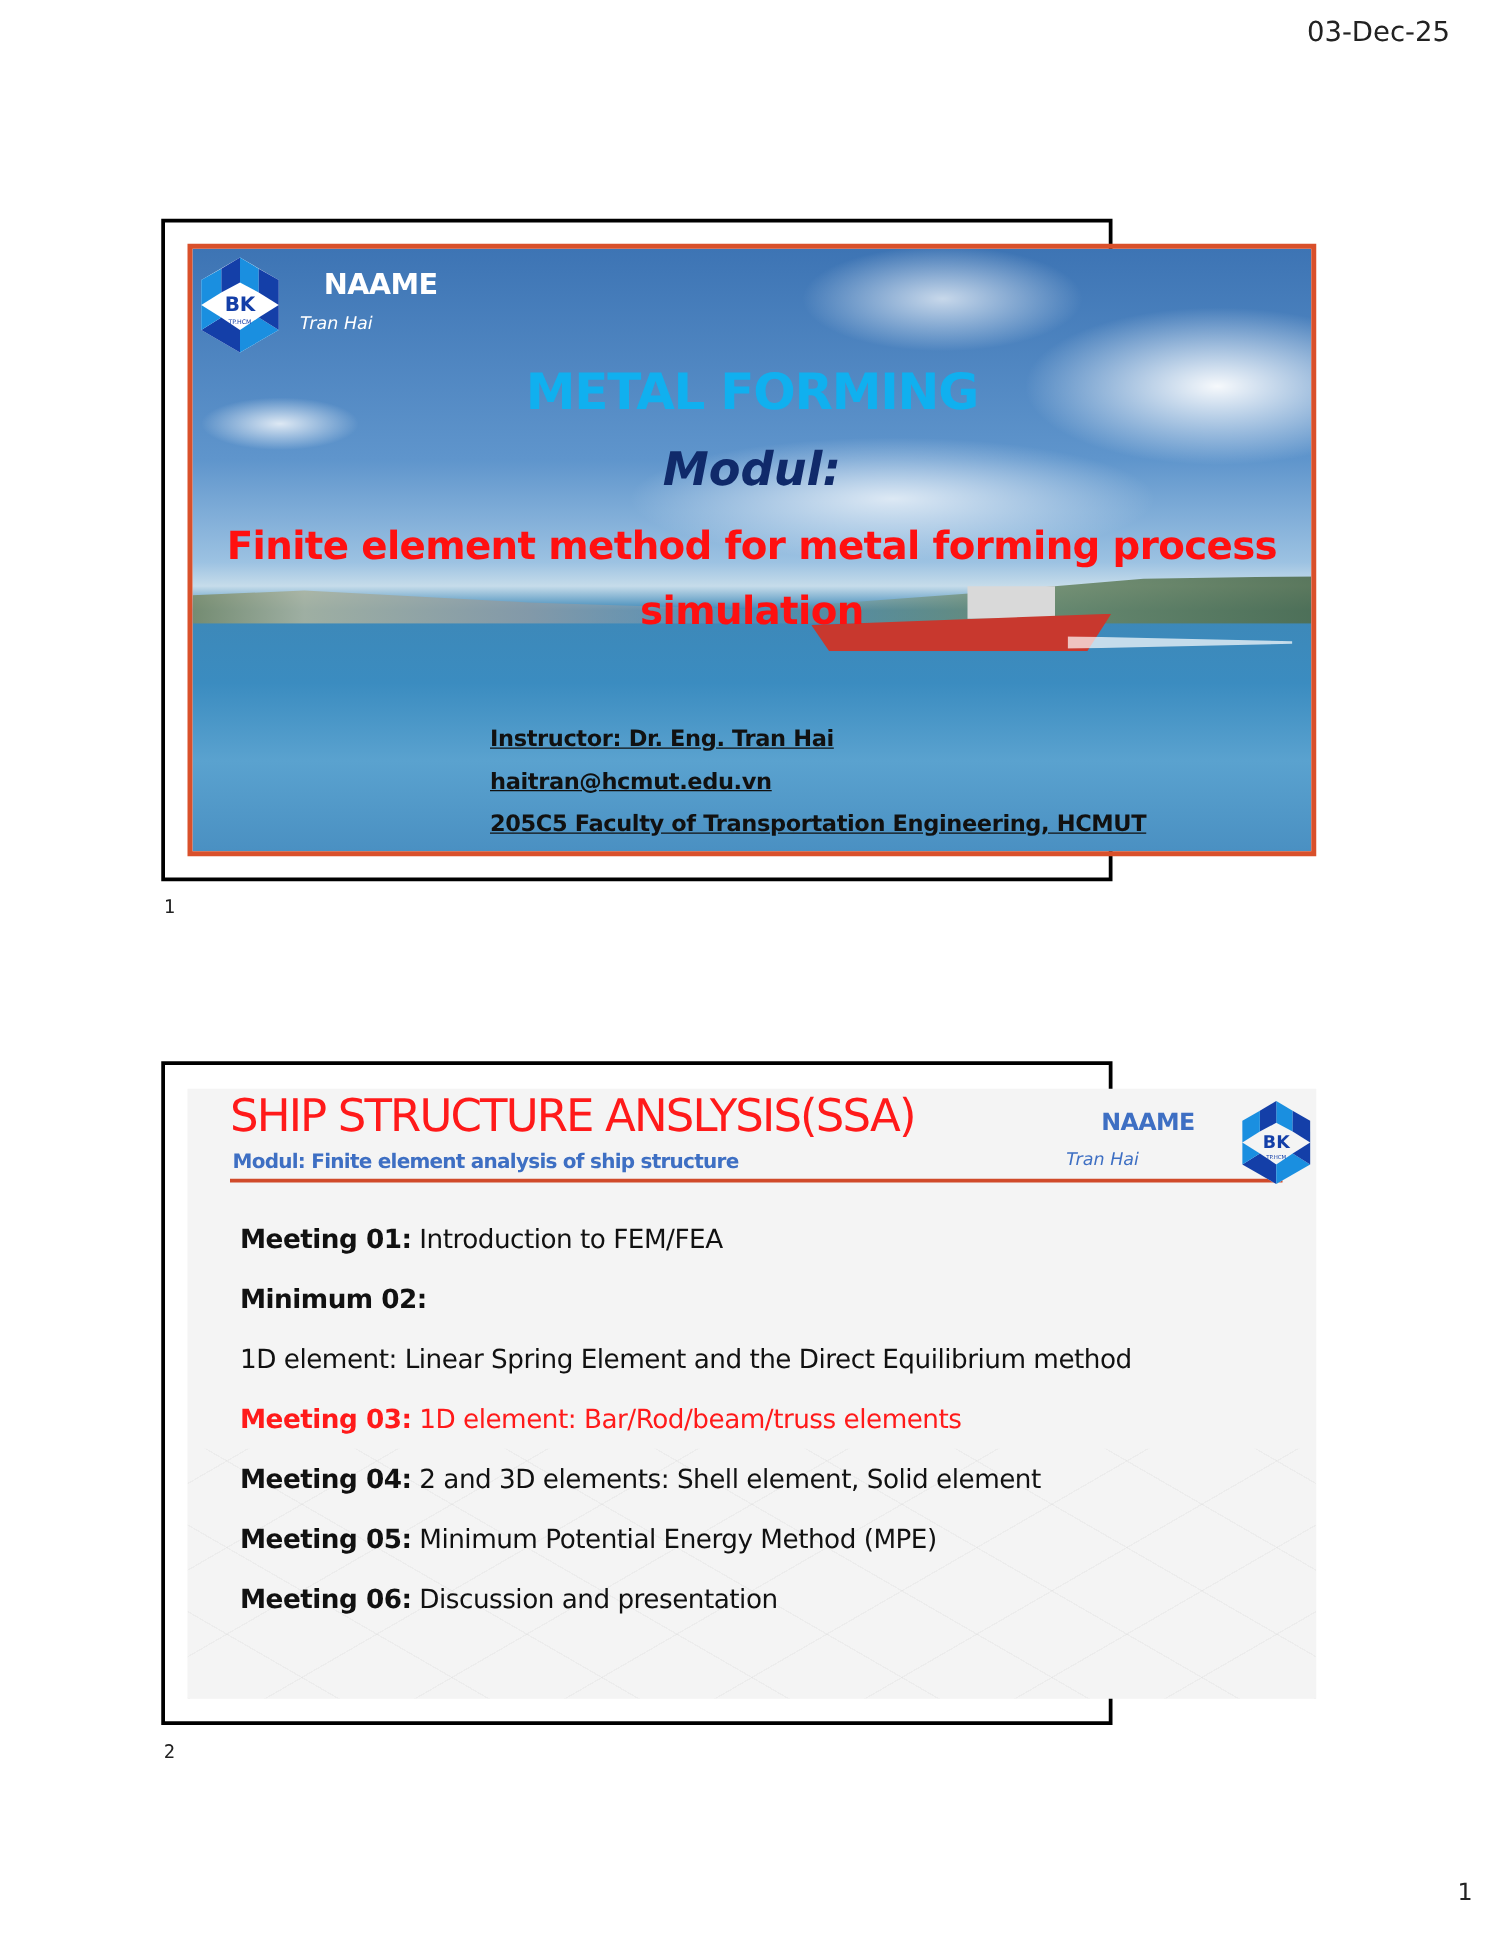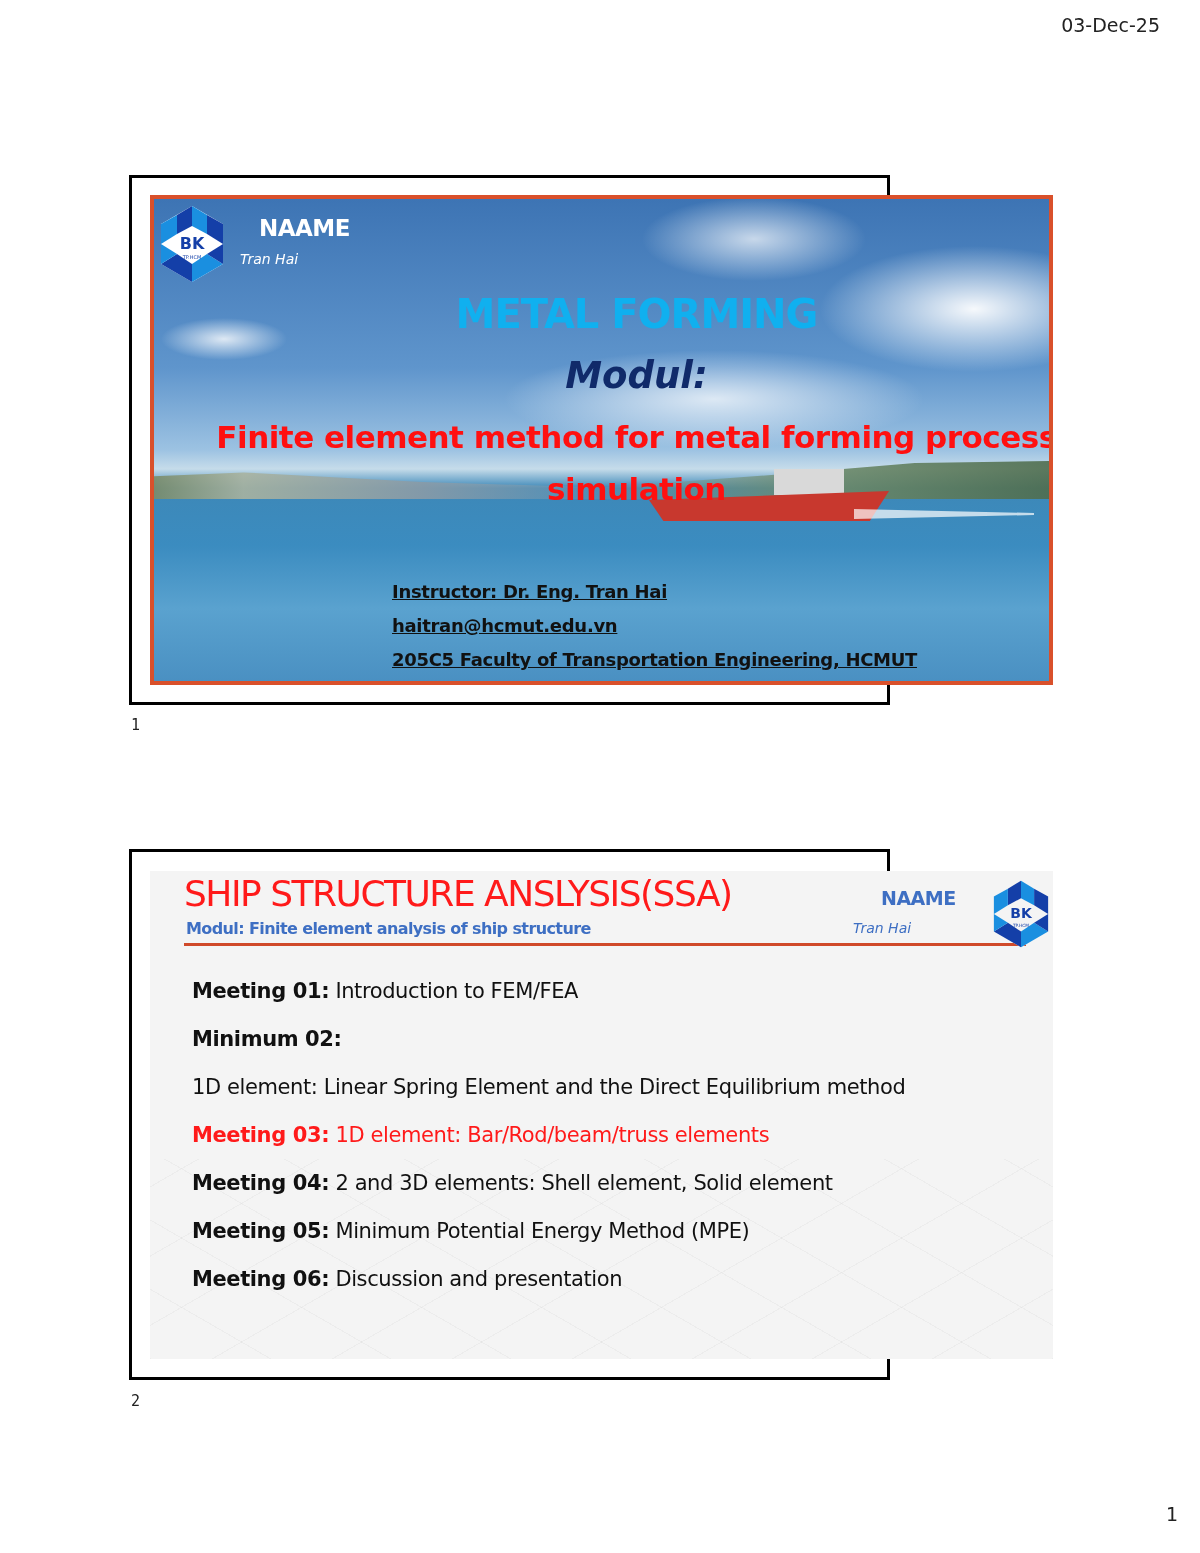--- a/index.html
+++ b/index.html
@@ -1,18 +1,18 @@
 <!DOCTYPE html>
 <html><head>
 <meta charset="utf-8">
 <style>
   html, body { margin:0; padding:0; }
   body { width:1200px; height:1553px; background:#ffffff; position:relative; overflow:hidden;
          font-family:"Liberation Sans", sans-serif; }
-  .date { position:absolute; top:14px; right:40px; font-size:19px; color:#222; font-family:"DejaVu Sans", sans-serif; }
+  .date { position:absolute; top:14px; right:40px; font-size:22px; color:#222; font-family:"DejaVu Sans", sans-serif; }
   .page-num { position:absolute; bottom:28px; right:22px; font-size:19px; color:#222; font-family:"DejaVu Sans", sans-serif; }
   .slide-num { position:absolute; font-size:15px; color:#222; font-family:"DejaVu Sans Mono", monospace; }
 
   .slide-frame { position:absolute; left:129px; width:761px; border:3px solid #000; background:#fff; box-sizing:border-box; }
   #slide1 { top:175px; height:530px; }
   #slide2 { top:849px; height:531px; }
 
   
   .s1-inner { position:absolute; left:18px; top:17px; width:903px; height:490px; box-sizing:border-box;
     border:4px solid #d9502b; overflow:hidden;
@@ -31,21 +31,21 @@
   .s1-ship-top { position:absolute; left:620px; top:270px; width:70px; height:26px; background:#d9d9d9; }
   .s1-wake { position:absolute; left:700px; top:310px; width:180px; height:10px; background:rgba(255,255,255,0.7);
     clip-path:polygon(0 0, 100% 40%, 100% 60%, 0 100%); }
 
   .logo { position:absolute; width:70px; height:80px; }
   .logo svg { width:100%; height:100%; display:block; }
   .s1-logo { left:3px; top:5px; }
   .s1-brand { position:absolute; left:105px; top:16px; color:#fff; font-weight:bold; font-size:23px; font-family:"DejaVu Sans", sans-serif; letter-spacing:-0.5px; }
   .s1-author { position:absolute; left:86px; top:52px; color:#fff; font-style:italic; font-size:14px; font-family:"DejaVu Sans", sans-serif; }
 
-  .s1-title { position:absolute; left:0; width:100%; text-align:center; font-family:"DejaVu Sans", sans-serif; font-weight:bold;padding-left:35px; }
+  .s1-title { position:absolute; left:0; width:100%; text-align:center; font-family:"DejaVu Sans", sans-serif; font-weight:bold; }
   .s1-t1 { top:92px; font-size:40px; color:#10b0ef; letter-spacing:-1px; }
   .s1-t2 { top:155px; font-size:37px; color:#102a6a; font-style:italic; }
   .s1-t3 { top:212px; font-size:31px; color:#ff1010; line-height:52px; letter-spacing:-0.5px; }
 
   .s1-info { position:absolute; left:238px; font-family:"DejaVu Sans", sans-serif; font-weight:bold; font-size:18px; color:#111; letter-spacing:-0.3px;text-decoration:underline; }
   .s1-i1 { top:382px; }
   .s1-i2 { top:416px; }
   .s1-i3 { top:450px; }
 
   

